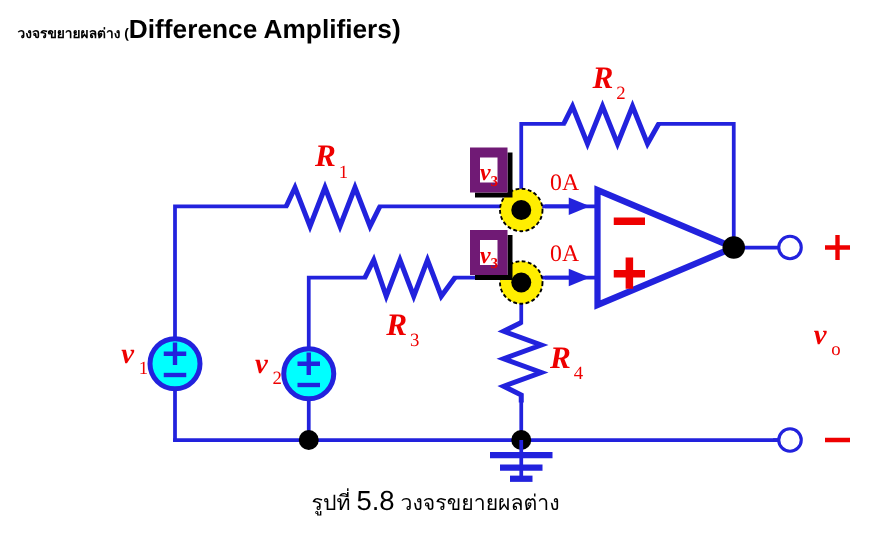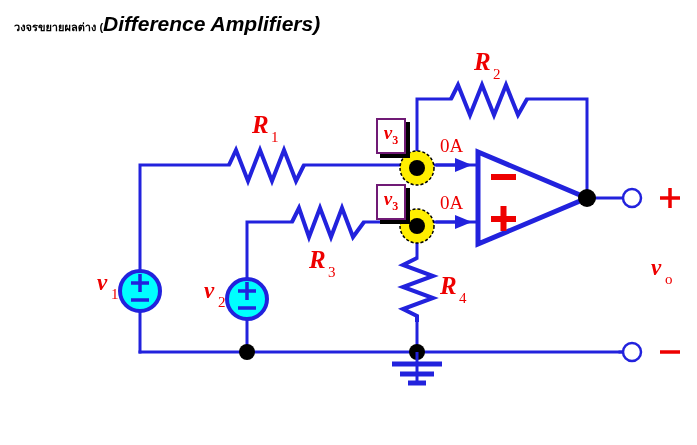--- a/index.html
+++ b/index.html
@@ -28,21 +28,20 @@
     font-weight: bold;
     color: #000000;
     white-space: nowrap;
   }
   #title .thai-part {
     font-size: 11px;
     letter-spacing: 0px;
   }
   #title .en-part {
     font-size: 21px;
-    font-style: italic;
   }
   #caption {
     left: 0;
     top: 388px;
     width: 697px;
     text-align: center;
     color: #000000;
     white-space: nowrap;
   }
   #caption .cap-thai { font-size: 17px; }
@@ -52,21 +51,21 @@
   #circuit-svg {
     left: 0;
     top: 0;
   }
 
   
   .v3-box {
     width: 30px;
     height: 36px;
     background: #ffffff;
-    border: 2px solid #701a75;
+    border: 8px solid #701a75;
     box-shadow: 4px 4px 0 #000000;
     box-sizing: border-box;
     text-align: center;
     line-height: 1;
   }
   .v3-box .v3-text {
     display: inline-block;
     margin-top: 3px;
     font-family: "Liberation Serif", serif;
     font-style: italic;
@@ -212,14 +211,17 @@
     </g>
   </svg>
 
   <div id="v3-box-inverting" class="abs v3-box">
     <span class="v3-text">v<sub>3</sub></span>
   </div>
   <div id="v3-box-noninverting" class="abs v3-box">
     <span class="v3-text">v<sub>3</sub></span>
   </div>
 
+  <div id="caption" class="abs">
+    <span class="cap-thai">รูปที่ </span><span class="cap-num">5.8</span><span class="cap-thai"> วงจรขยายผลต่าง</span>
+  </div>
 
 </div>
 
 </body></html>

